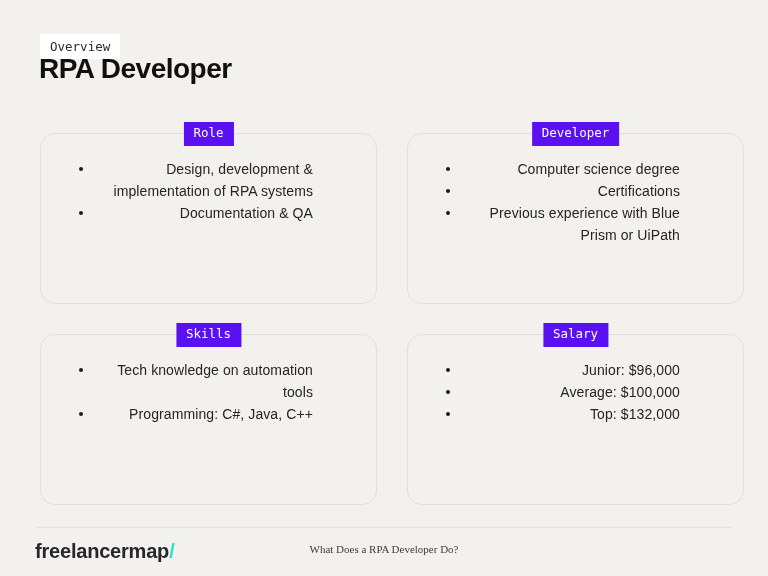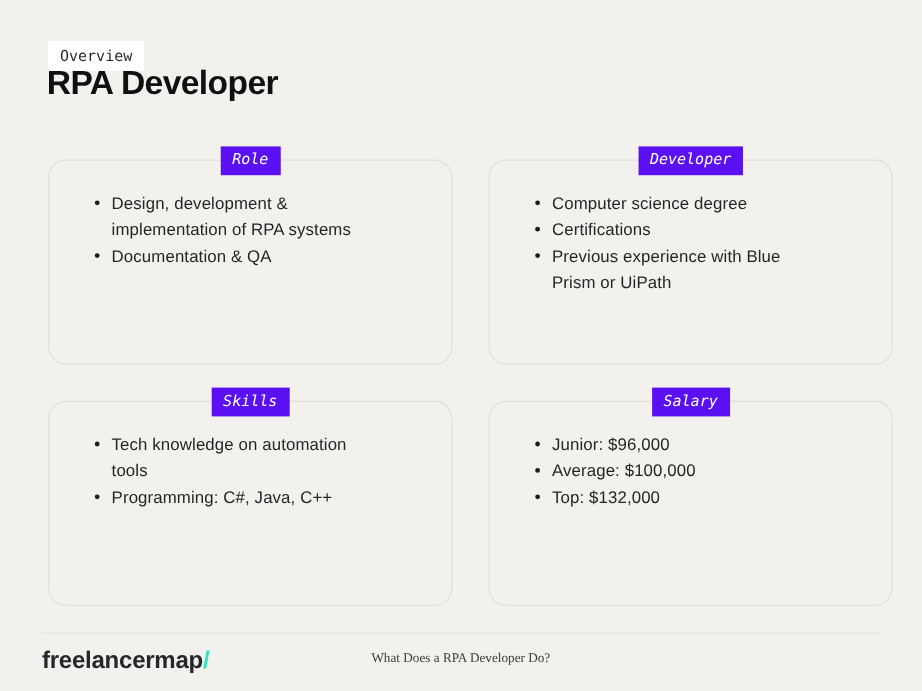--- a/index.html
+++ b/index.html
@@ -1,15 +1,15 @@
 <!DOCTYPE html>
 <html><head>
 <meta charset="utf-8">
 <style>
-  * { margin: 0; padding: 0; box-sizing: border-box; }
+  * { margin: 0; padding: 0; box-sizing: border-box; text-align: right; }
   html, body { width: 768px; height: 576px; }
   body {
     position: relative;
     background: #f2f1ee;
     font-family: "Liberation Sans", sans-serif;
     color: #212121;
     overflow: hidden;
   }
 
   
@@ -54,21 +54,20 @@
     top: -12px;
     left: 50%;
     transform: translateX(-50%);
     background: #5a10f0;
     color: #ffffff;
     font-family: "DejaVu Sans Mono", monospace;
     font-size: 12.5px;
     line-height: 1;
     padding: 5px 10px 6px 10px;
     white-space: nowrap;
-    font-style: italic;
   }
   .card-body {
     padding: 24px 28px 0 36px;
   }
   .card ul {
     list-style: none;
     width: 236px;
     padding-left: 16px;
   }
   .card li {

